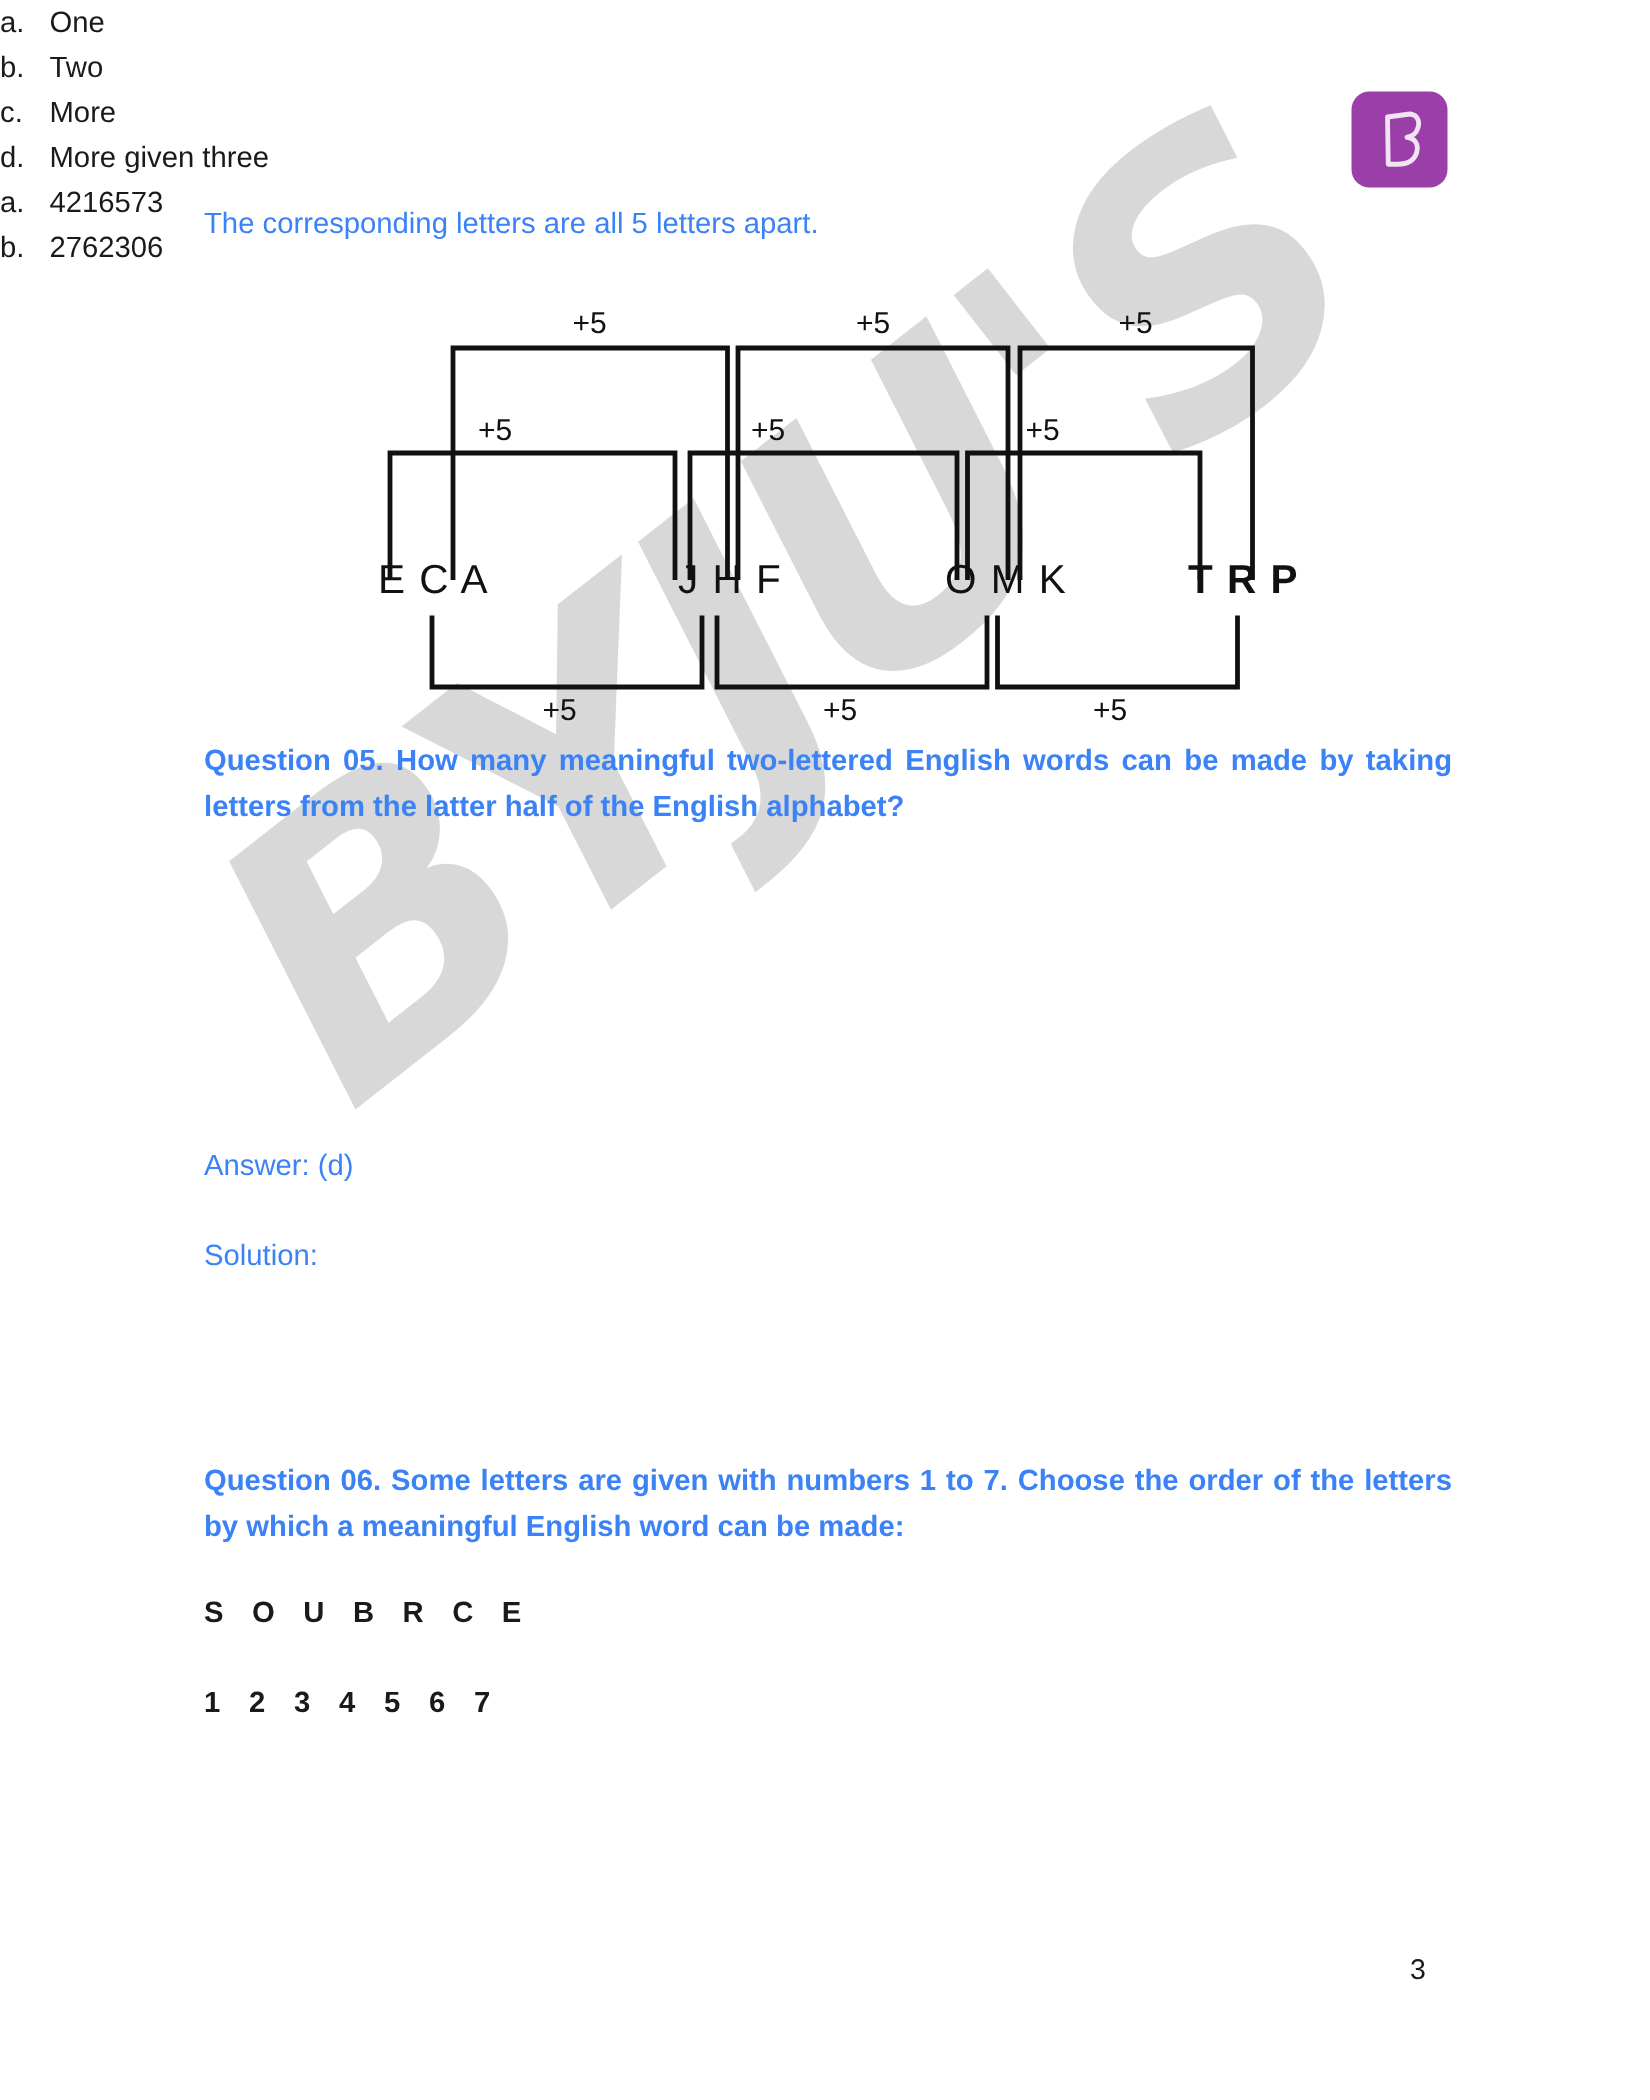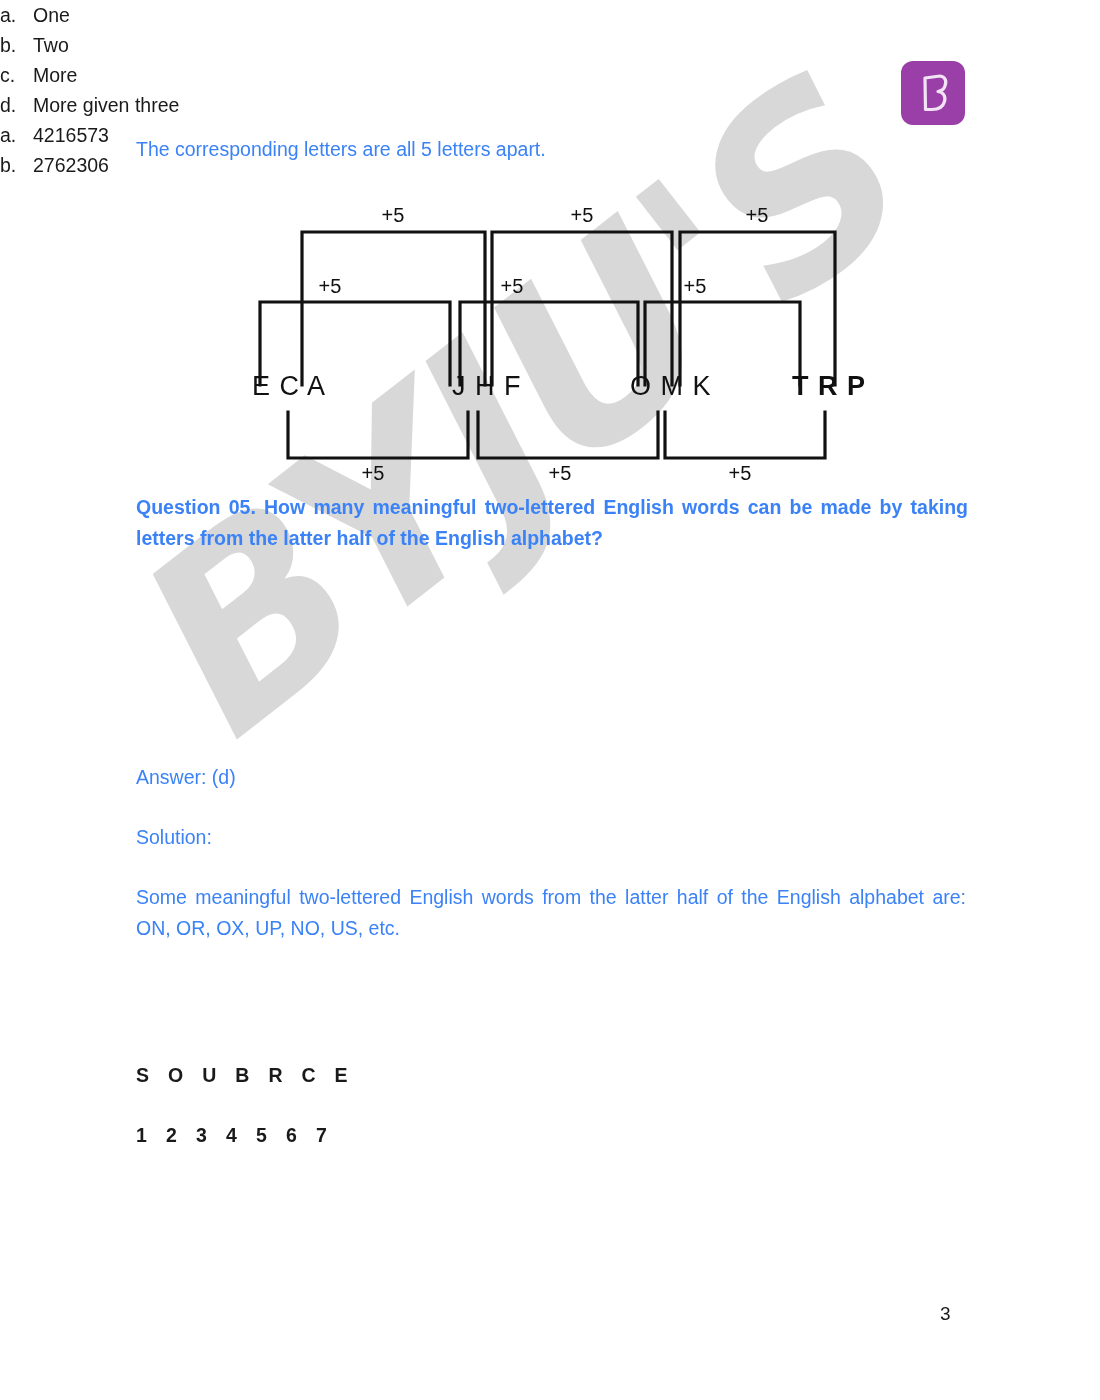--- a/index.html
+++ b/index.html
@@ -221,22 +221,22 @@
         <span class="opt-text">More</span>
       </div>
       <div class="opt-row">
         <span class="opt-label">d.</span>
         <span class="opt-text">More given three</span>
       </div>
     </div>
 
     <div class="para answer">Answer: (d)</div>
     <div class="para solution-label">Solution:</div>
-    <div class="para solution-body justify">Some meaningful two-lettered English words from the latter half of the English alphabet are: ON, OR, OX, UP, NO, US, etc.</div>
-
+
+    <div class="para q06 justify">Question 06. Some letters are given with numbers 1 to 7. Choose the order of the letters by which a meaningful English word can be made:</div>
 
     <div class="letter-row letters-line">
       <span>S</span>
       <span>O</span>
       <span>U</span>
       <span>B</span>
       <span>R</span>
       <span>C</span>
       <span>E</span>
     </div>

